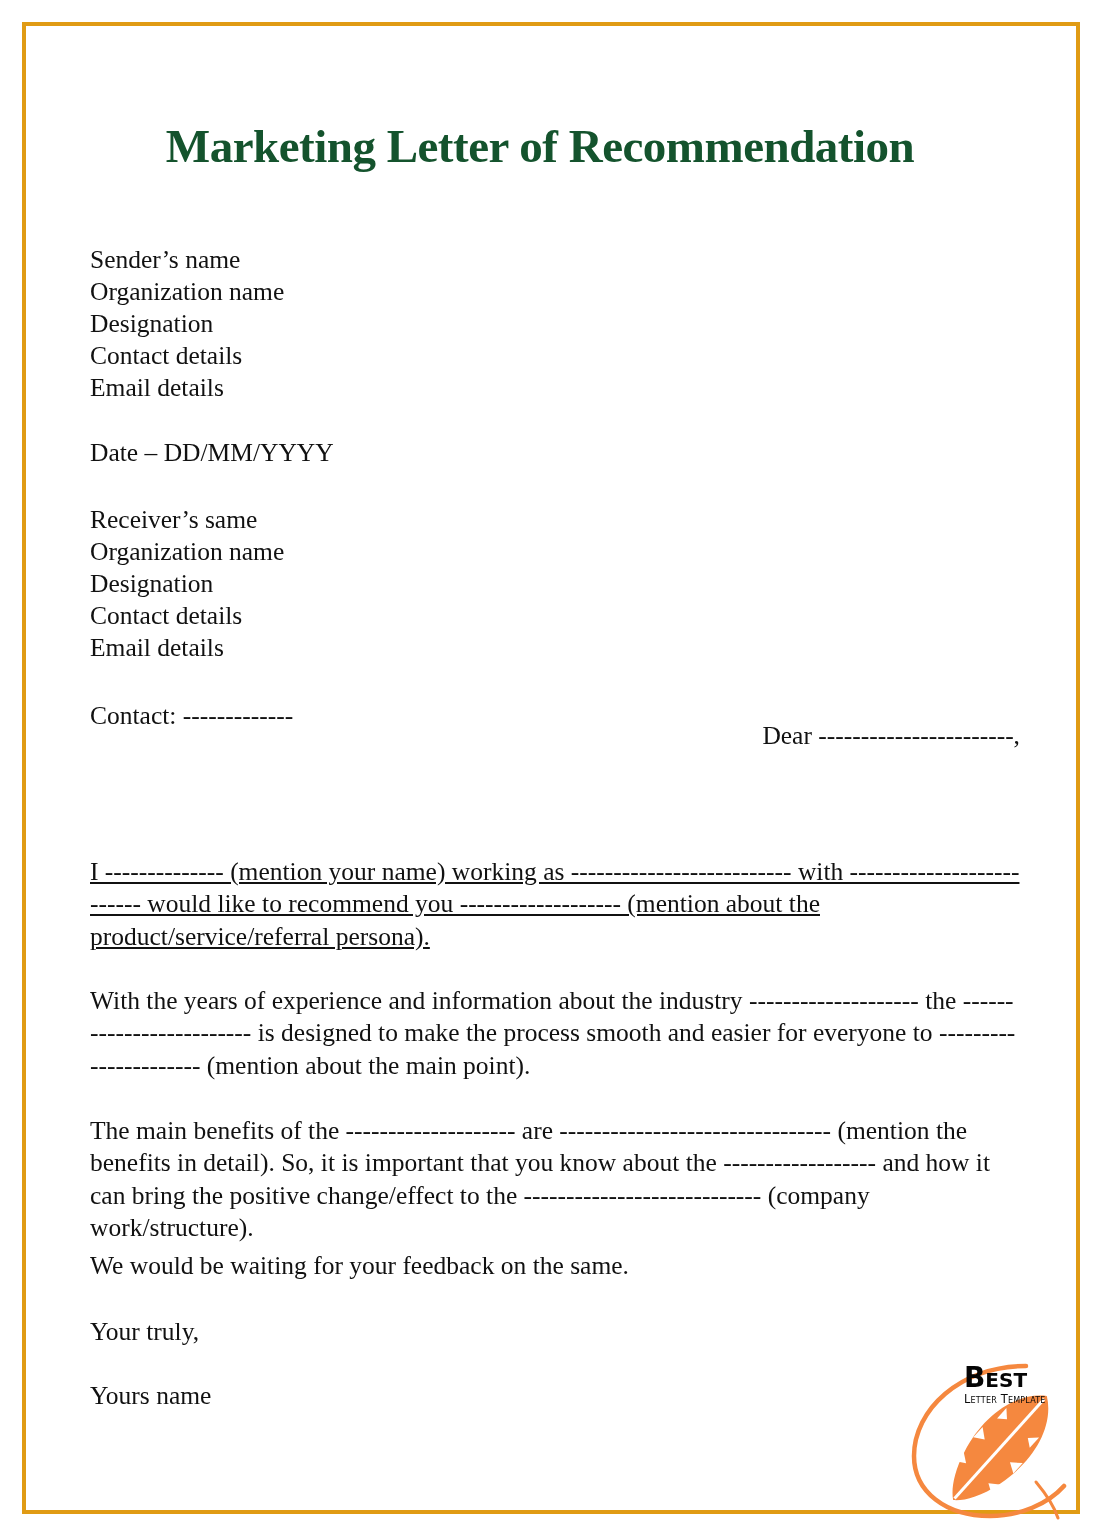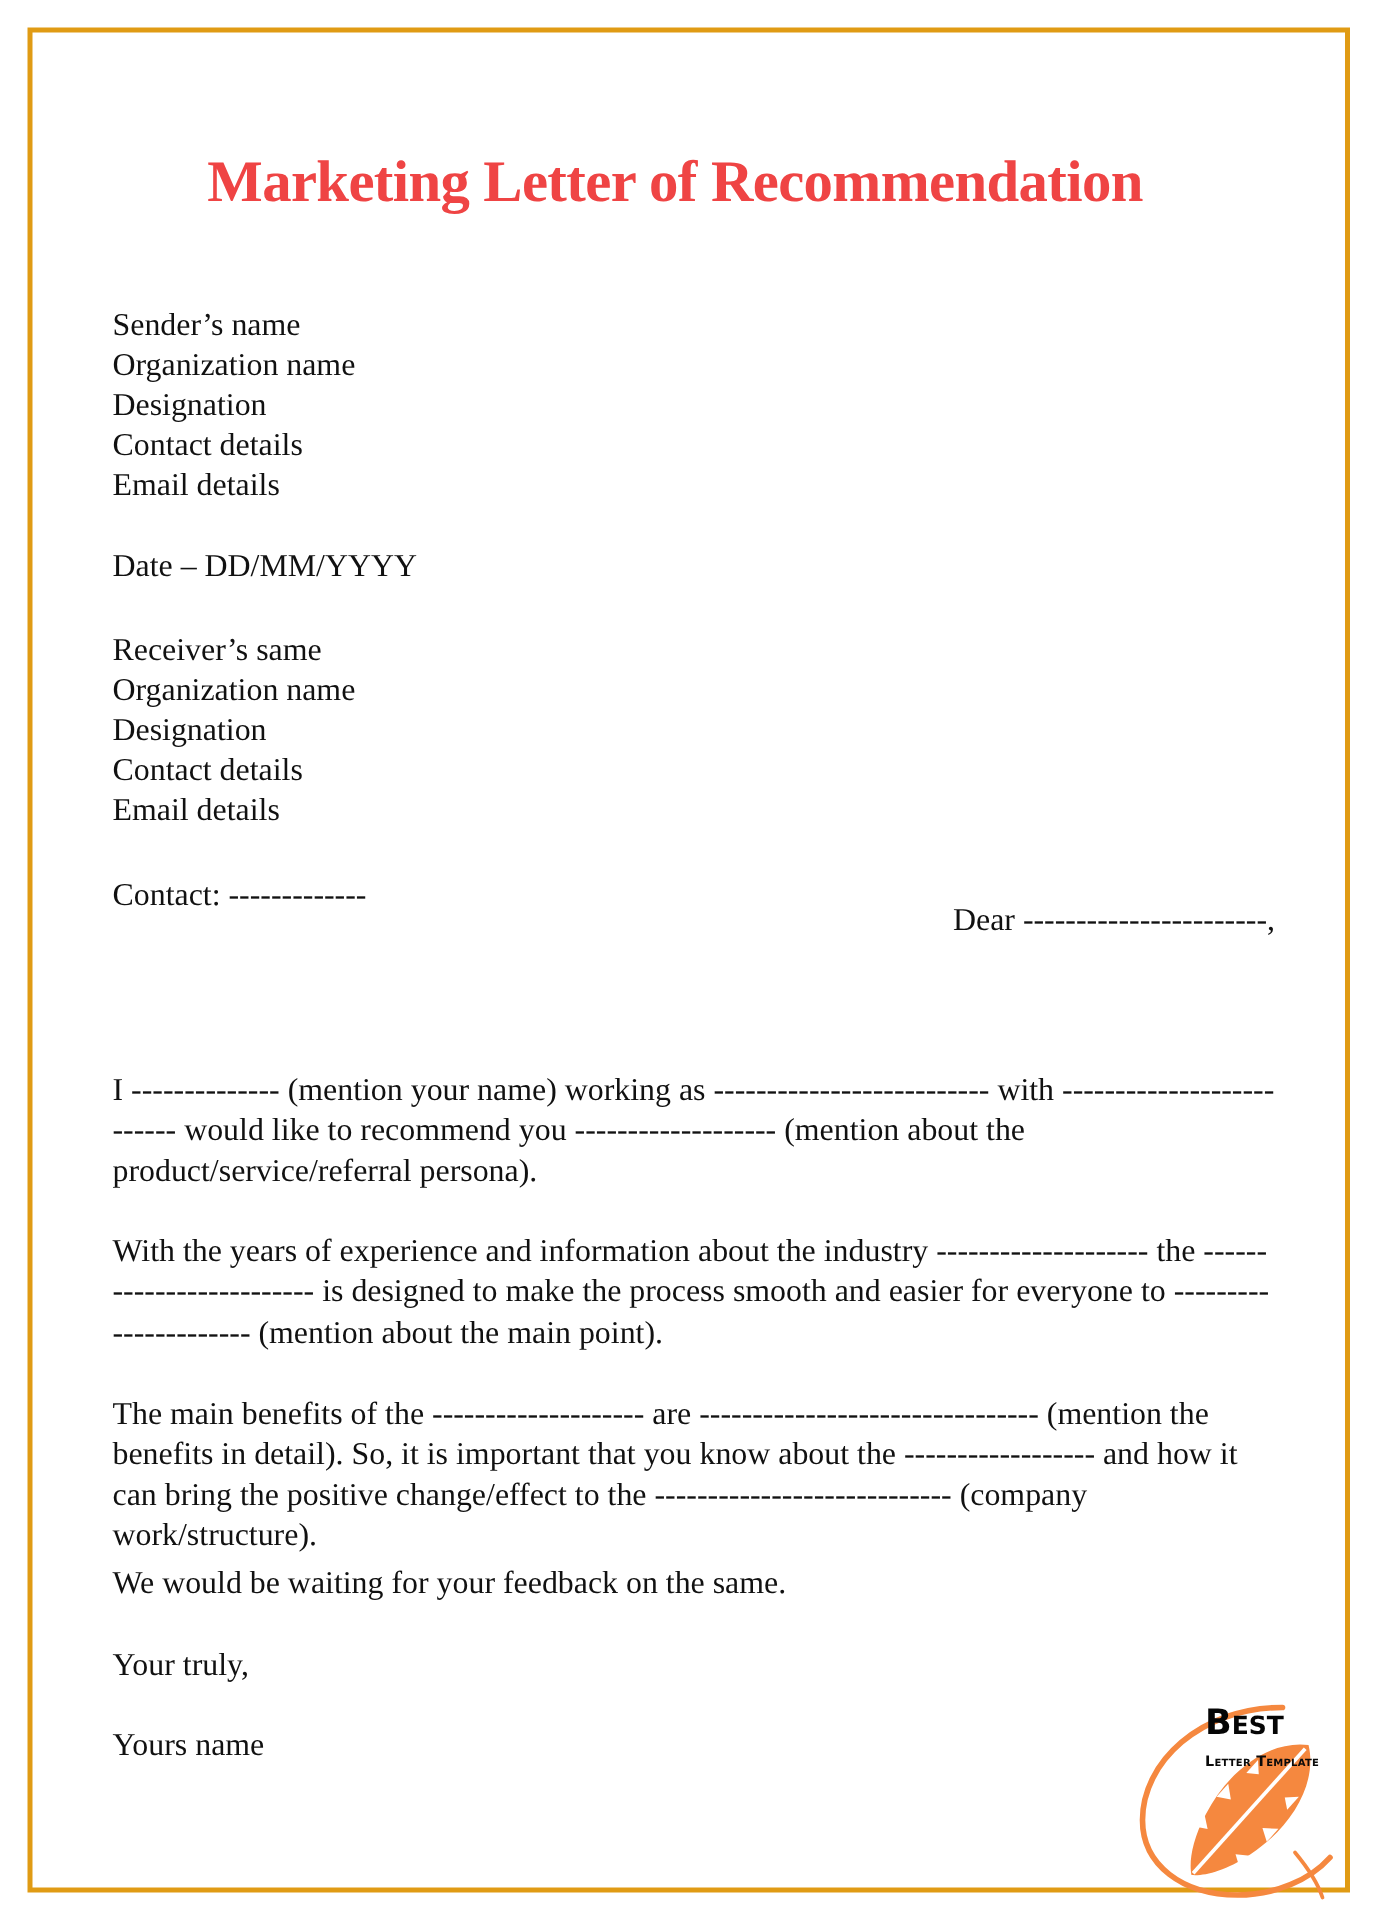--- a/index.html
+++ b/index.html
@@ -31,21 +31,21 @@
     top: 0;
     width: 930px;
   }
   .doc-title {
     margin: 0;
     padding: 0;
     font-family: "Liberation Serif", "DejaVu Serif", serif;
     font-weight: bold;
     font-size: 47px;
     line-height: 1.1;
-    color: #ef4444;
+    color: #14532d;
     text-align: center;
     letter-spacing: -0.5px;
     position: absolute;
     top: 121px;
     left: 0;
     width: 900px;
   }
   .block {
     position: absolute;
     left: 0;
@@ -66,21 +66,21 @@
     line-height: 32.5px;
     color: #111111;
     text-align: left;
   }
   
   #sender-block   { top: 244px; }
   #date-line      { top: 437px; }
   #receiver-block { top: 504px; }
   #subject-line   { top: 700px; }
   #salutation-line{ top: 720px; text-align: right; }
-  #para-1         { top: 830px; }
+  #para-1         { top: 830px; text-decoration: underline; }
   #para-2         { top: 959px; }
   #para-3         { top: 1089px; }
   #closing-line   { top: 1250px; }
   #signoff-line   { top: 1316px; }
   #signature-line { top: 1380px; }
 
   
   .logo {
     position: absolute;
     left: 908px;
@@ -101,26 +101,26 @@
     font-weight: bold;
     font-size: 28px;
     line-height: 24px;
     color: #050505;
     letter-spacing: 0px;
     display: block;
     font-variant: small-caps;
   }
   .logo-sub {
     font-family: "DejaVu Sans", sans-serif;
-    font-weight: bold;
+    font-weight: normal;
     font-size: 11.5px;
     line-height: 14px;
     color: #0a0a0a;
     display: block;
-    margin-top: 12px;
+    margin-top: 2px;
     font-variant: small-caps;
     letter-spacing: 0.2px;
   }
 </style>
 </head>
 <body>
 
 <div class="page">
 
   <div class="page-border"></div>

